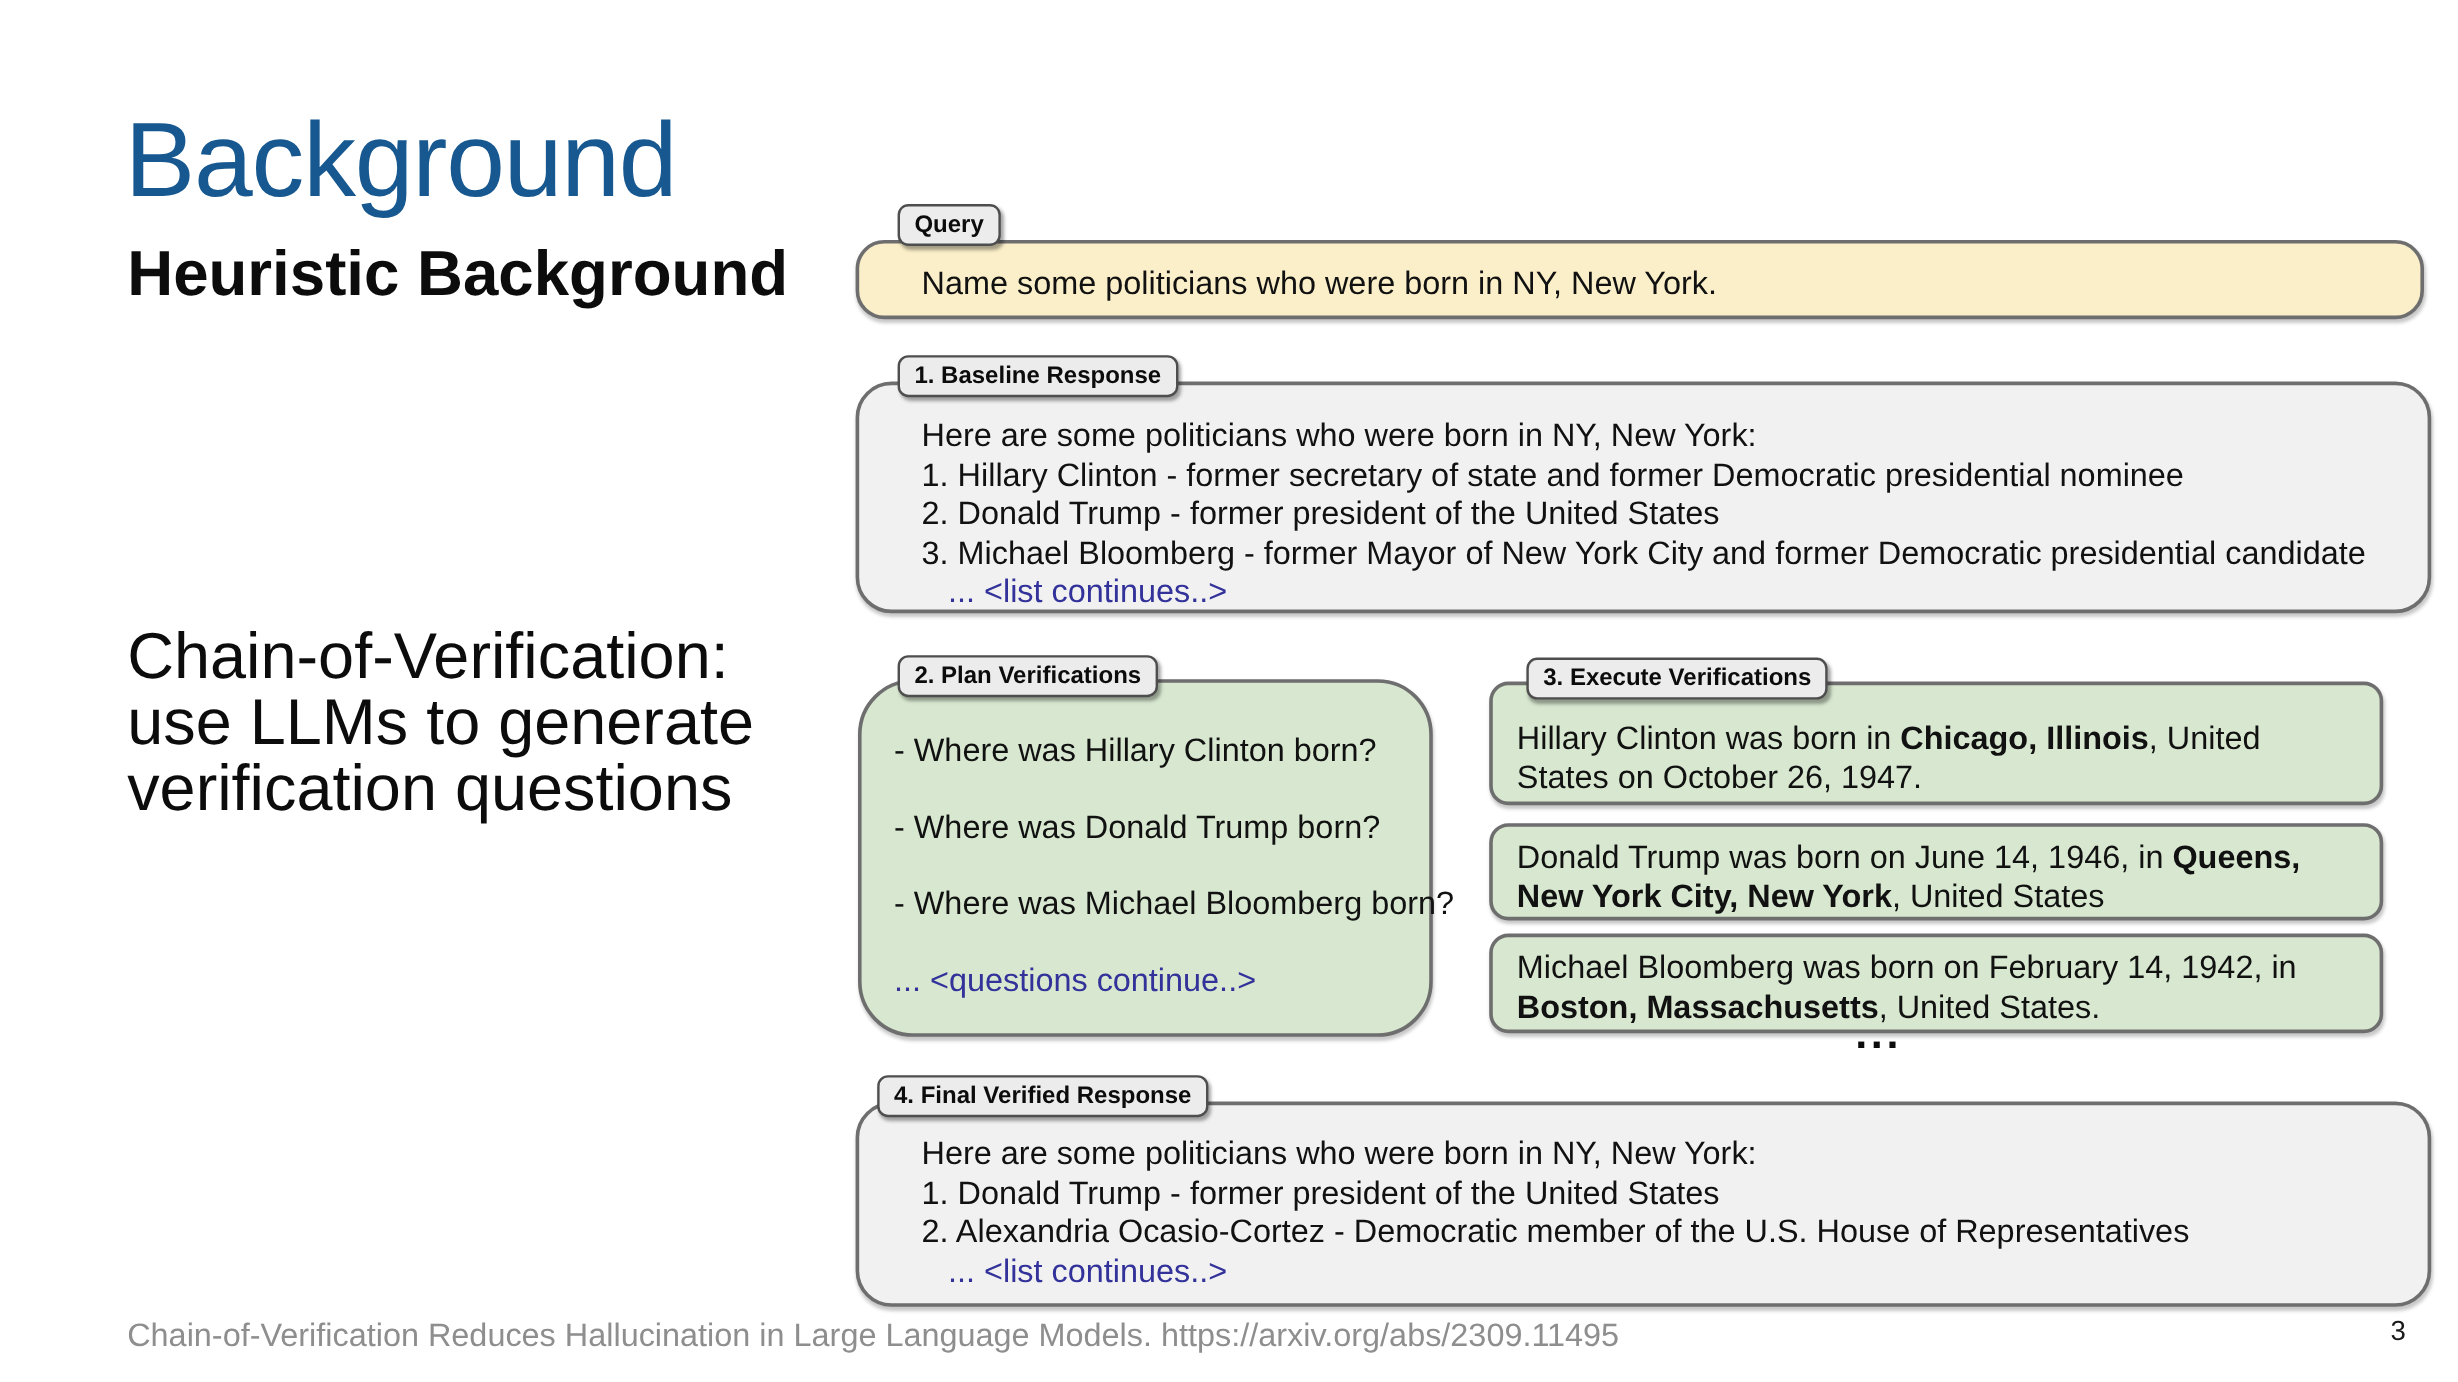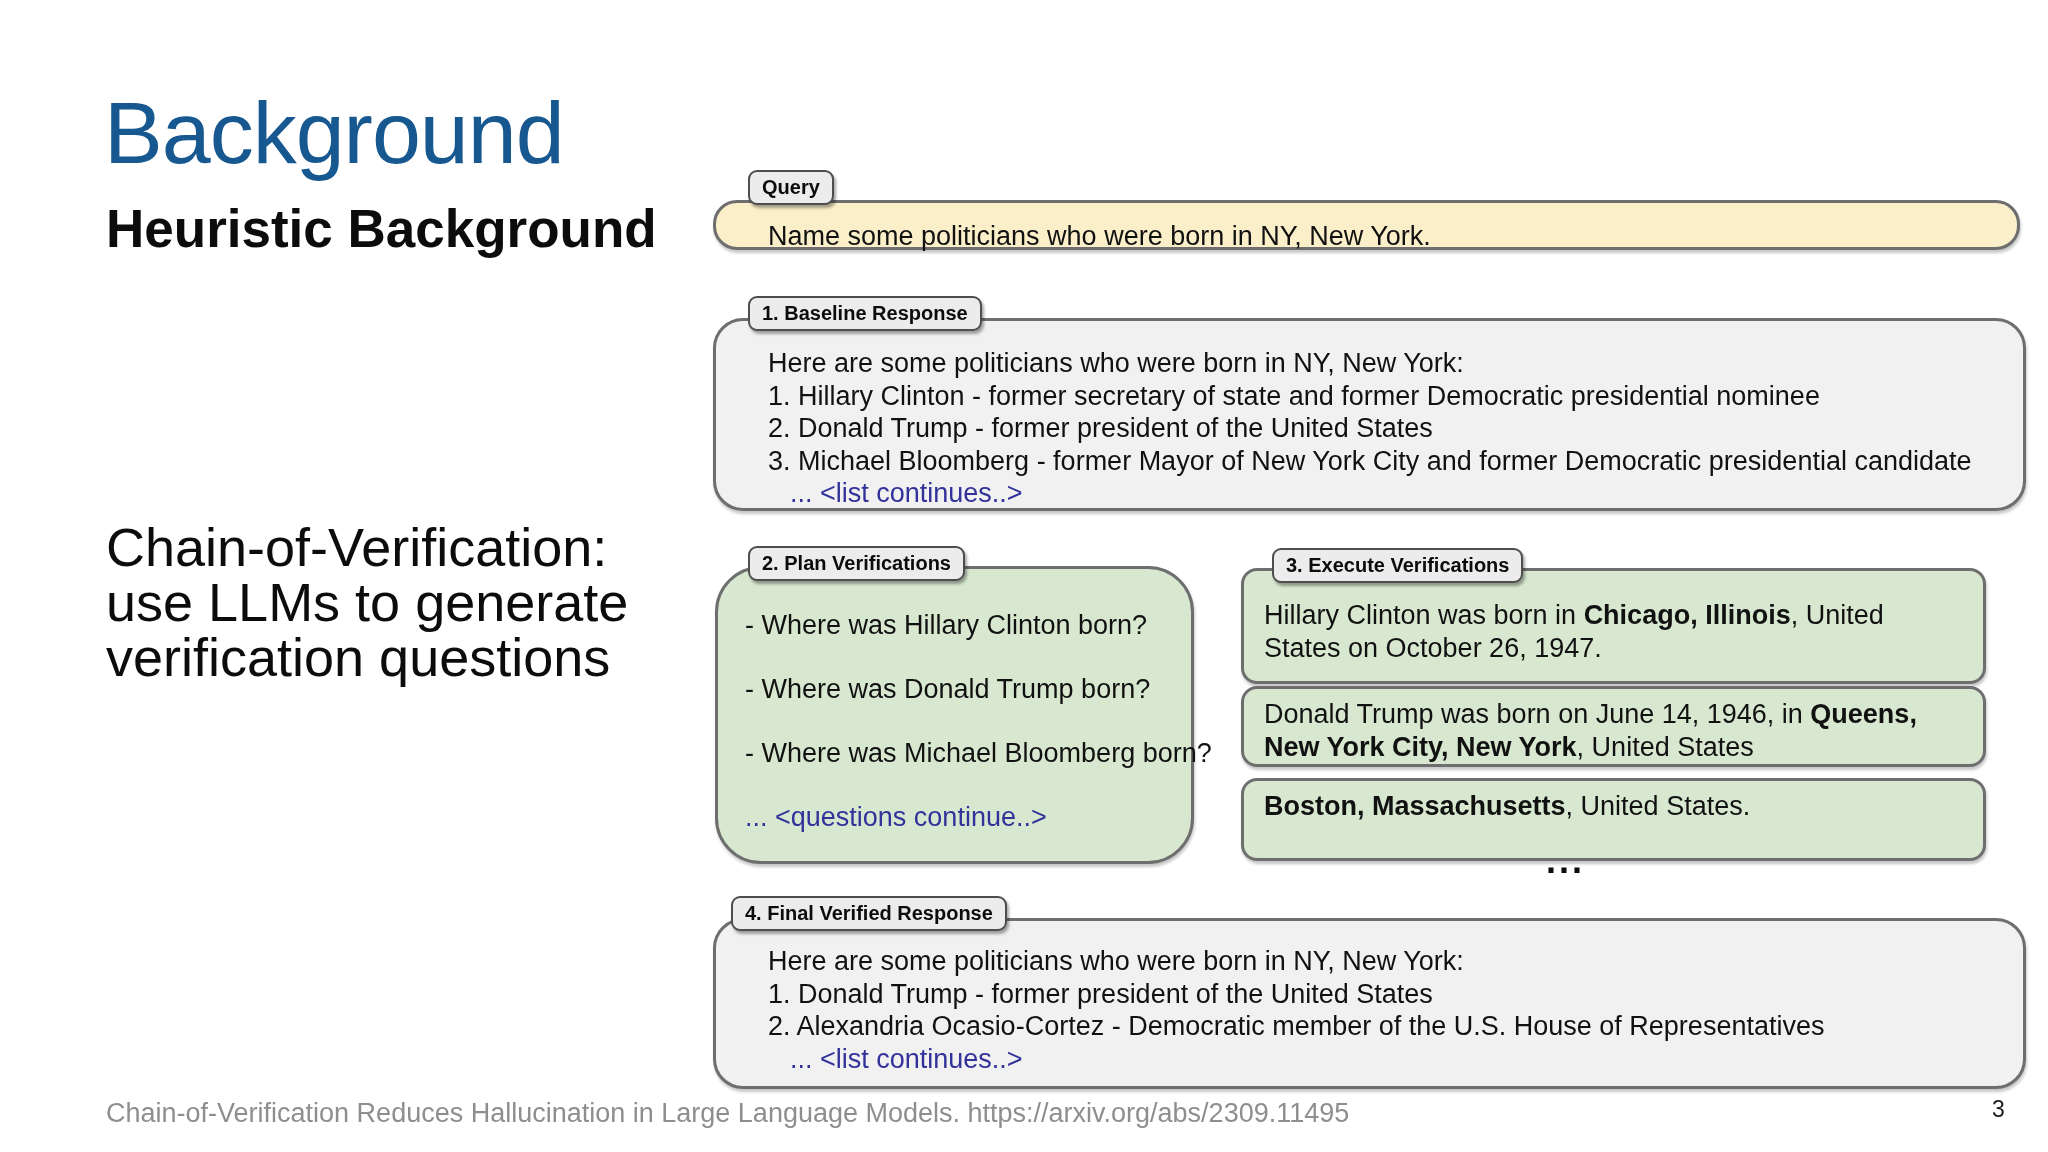--- a/index.html
+++ b/index.html
@@ -26,25 +26,25 @@
     padding:4px 12px; font-size:20px; font-weight:700; color:#0c0c0c;
     box-shadow:2px 3px 3px rgba(0,0,0,0.35); white-space:nowrap;
   }
 
   
   .box {
     position:absolute; box-sizing:border-box;
     border:3px solid var(--box_border);
     box-shadow:1px 3px 3px rgba(0,0,0,0.22);
   }
-  .query-box    { left:713px; top:200px;  width:1307px; height:50px;  background:var(--query_fill); border-radius:24px; }
+  .query-box    { left:713px; top:200px;  width:1307px; height:66px;  background:var(--query_fill); border-radius:24px; }
   .baseline-box { left:713px; top:318px;  width:1313px; height:193px; background:var(--gray_fill);  border-radius:30px; }
   .plan-box     { left:715px; top:566px;  width:479px;  height:298px; background:var(--green_fill); border-radius:46px; }
   .exec-box     { left:1241px; width:745px; background:var(--green_fill); border-radius:16px; }
-  .exec-box-1   { top:568px; height:116px; padding:28px 16px 0 20px; }
+  .exec-box-1   { top:568px; height:103px; padding:28px 16px 0 20px; }
   .exec-box-2   { top:686px; height:81px;  padding:9px 16px 0 20px; }
   .exec-box-3   { top:778px; height:83px;  padding:9px 16px 0 20px; }
   .final-box    { left:713px; top:918px;  width:1313px; height:171px; background:var(--gray_fill);  border-radius:30px; }
 
   .query-text { position:absolute; left:52px; top:18px; font-size:27px; white-space:nowrap; }
 
   .box-lines { position:absolute; left:52px; top:26px; font-size:27px; line-height:32.5px; }
   .final-box .box-lines { top:24px; }
   .line { white-space:nowrap; }
   .continues { color:var(--continues_text); margin-left:22px; white-space:nowrap; }
@@ -106,21 +106,22 @@
 <div class="tag" style="left:1272px; top:548px;">3. Execute Verifications</div>
 <div class="box exec-box exec-box-1">
   <div class="exec-text"><span>Hillary Clinton was born in </span><span style="font-weight: 700;">Chicago, Illinois</span><span>, United
 States on October 26, 1947.</span></div>
 </div>
 <div class="box exec-box exec-box-2">
   <div class="exec-text"><span>Donald Trump was born on June 14, 1946, in </span><span style="font-weight: 700;">Queens,
 New York City, New York</span><span>, United States</span></div>
 </div>
 <div class="box exec-box exec-box-3">
-  <div class="exec-text"><span style="font-weight: 700;">Boston, Massachusetts</span><span>, United States.</span></div>
+  <div class="exec-text"><span>Michael Bloomberg was born on February 14, 1942, in
+</span><span style="font-weight: 700;">Boston, Massachusetts</span><span>, United States.</span></div>
 </div>
 <div class="exec-ellipsis">...</div>
 
 <div class="tag" style="left:731px; top:896px;">4. Final Verified Response</div>
 <div class="box final-box">
   <div class="box-lines">
     <div>
         <div class="line">Here are some politicians who were born in NY, New York:</div>
         <div class="line">1. Donald Trump - former president of the United States</div>
         <div class="line">2. Alexandria Ocasio-Cortez - Democratic member of the U.S. House of Representatives</div>

